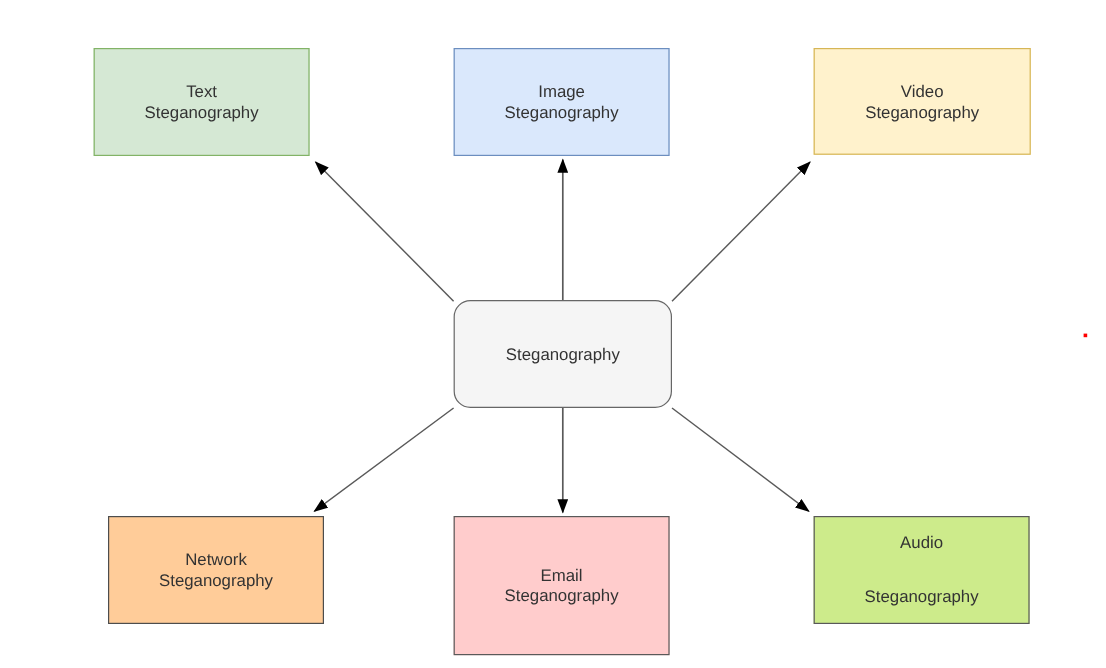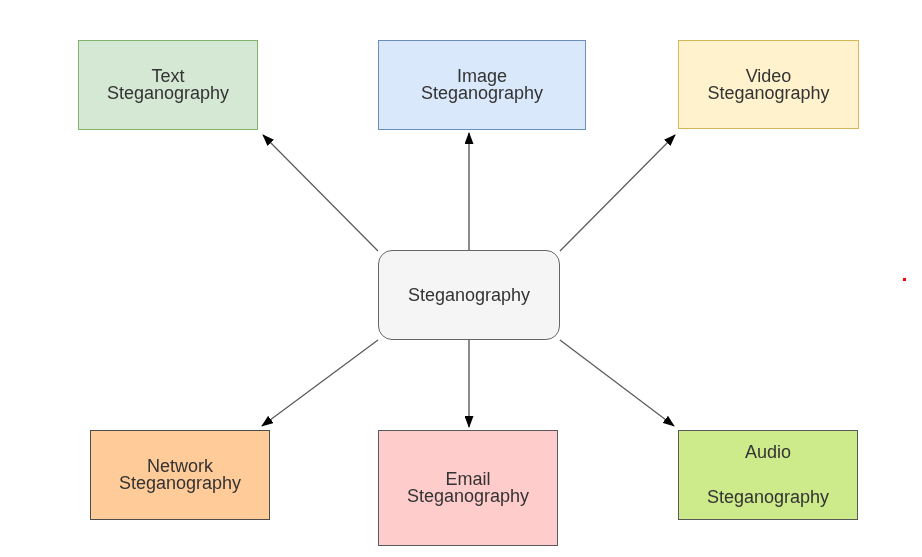--- a/index.html
+++ b/index.html
@@ -17,27 +17,27 @@
   }
   .node {
     position: absolute;
     box-sizing: border-box;
     border: 1px solid #000;
     display: flex;
     flex-direction: column;
     align-items: center;
     justify-content: center;
     text-align: center;
-    font-size: 18px;
+    font-size: 14px;
     line-height: 17px;
     color: #333333;
   }
   .node span { display: block; }
   .node-text    { left: 78px;  top: 40px;  width: 180px; height: 90px; }
-  .node-image   { left: 378px; top: 40px;  width: 208px; height: 90px; }
+  .node-image   { left: 378px; top: 40px;  width: 180px; height: 90px; }
   .node-video   { left: 678px; top: 40px;  width: 181px; height: 89px; }
   .node-network { left: 78px;  top: 430px; width: 180px; height: 90px; }
   .node-email   { left: 378px; top: 430px; width: 180px; height: 116px; }
   .node-audio   { left: 678px; top: 430px; width: 180px; height: 90px; }
   .node-center  {
     left: 378px; top: 250px; width: 182px; height: 90px;
     border-radius: 14px;
   }
   .edges {
     position: absolute;

